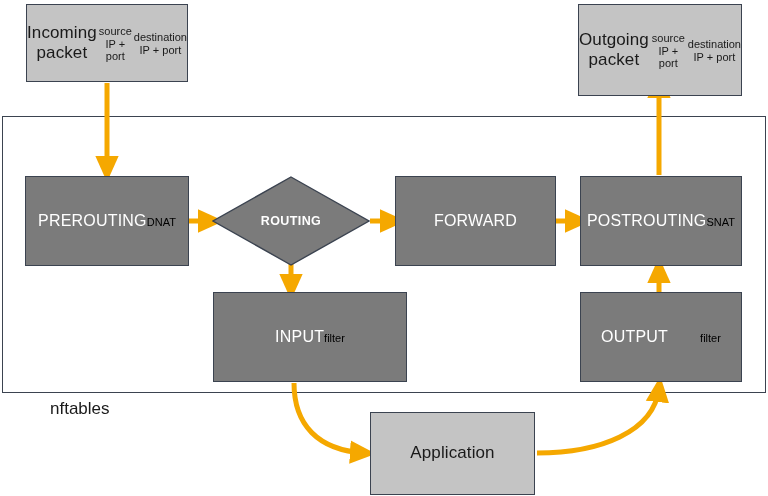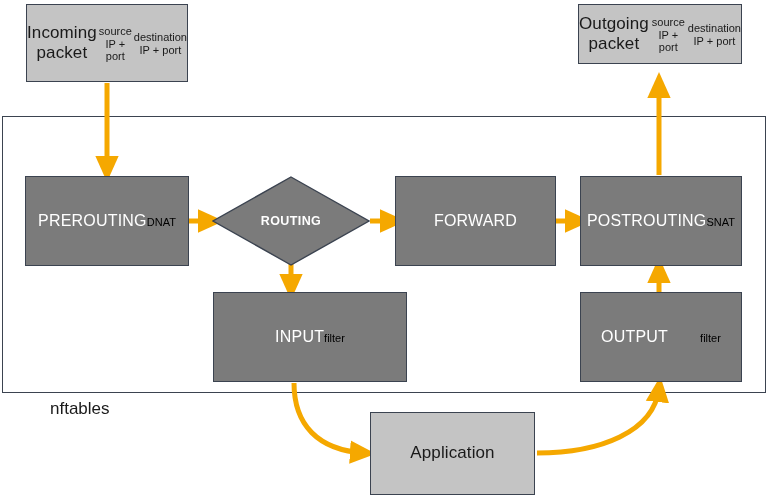--- a/index.html
+++ b/index.html
@@ -147,21 +147,21 @@
 
     <line x1="659" y1="175" x2="659" y2="84" stroke="#f5a800" stroke-width="5" marker-end="url(#ah)"></line>
   </svg>
 
   <div class="node box-light" style="left:26px; top:4px; width:162px; height:78px;">
     <div class="title-lg">Incoming packet</div>
     <div class="sub sub-light">source IP + port</div>
     <div class="sub sub-light">destination IP + port</div>
   </div>
 
-  <div class="node box-light" style="left:578px; top:4px; width:164px; height:60px;">
+  <div class="node box-light" style="left:578px; top:4px; width:164px; height:92px;">
     <div class="title-lg">Outgoing packet</div>
     <div class="sub sub-light">source IP + port</div>
     <div class="sub sub-light">destination IP + port</div>
   </div>
 
   <div class="node box-dark" style="left:25px; top:176px; width:164px; height:90px;">
     <div class="title-md">PREROUTING</div>
     <div class="sub sub-dark">DNAT</div>
   </div>
 

